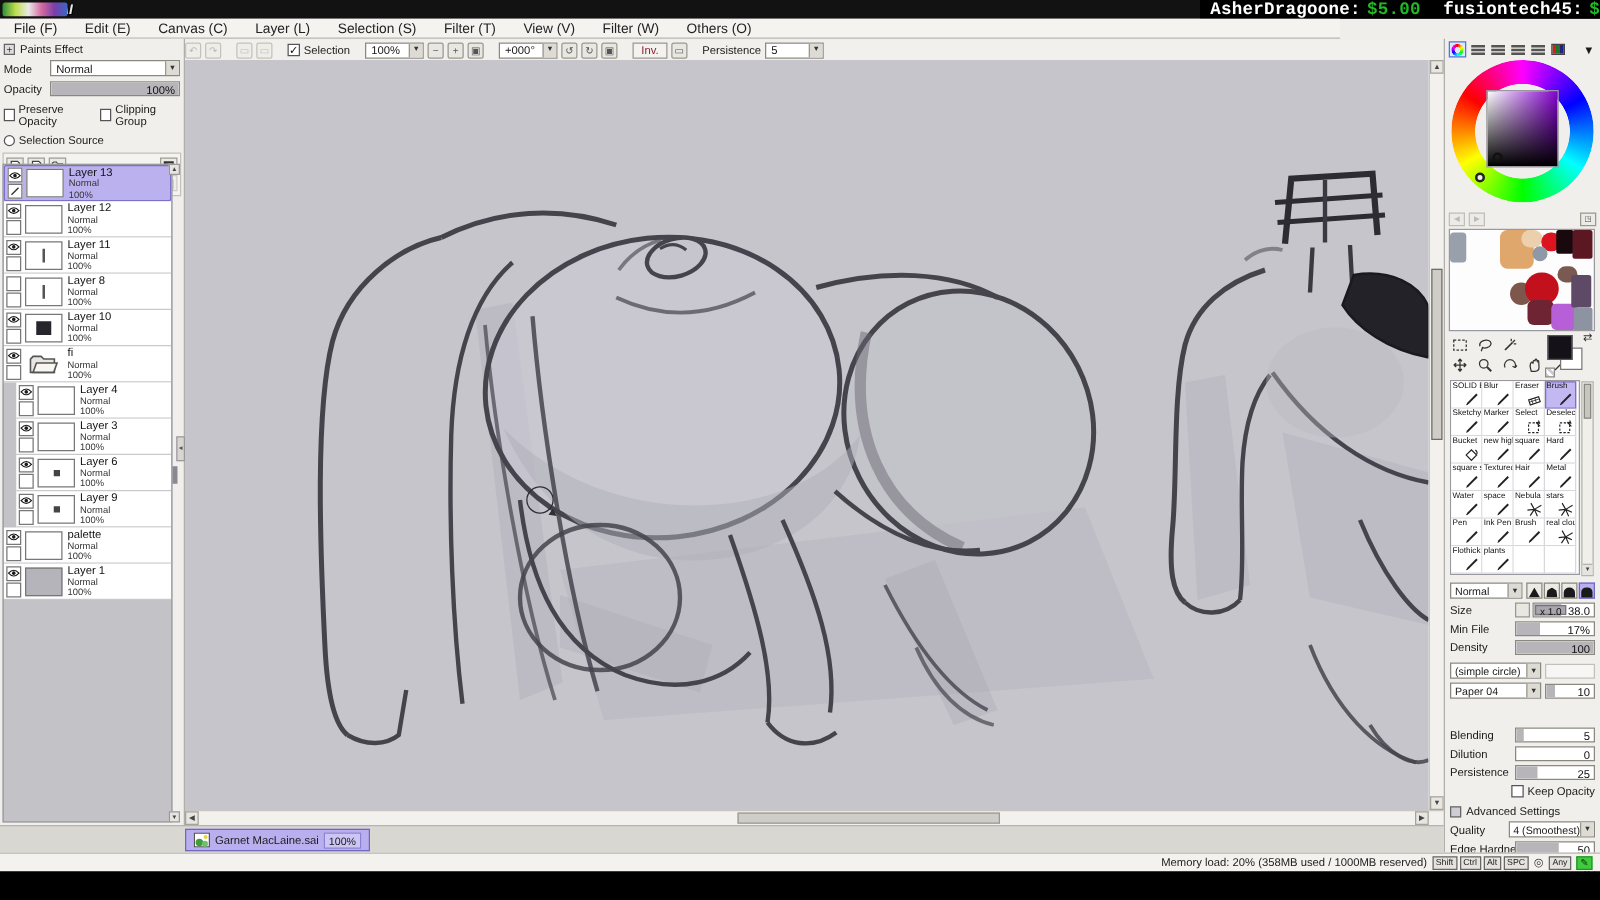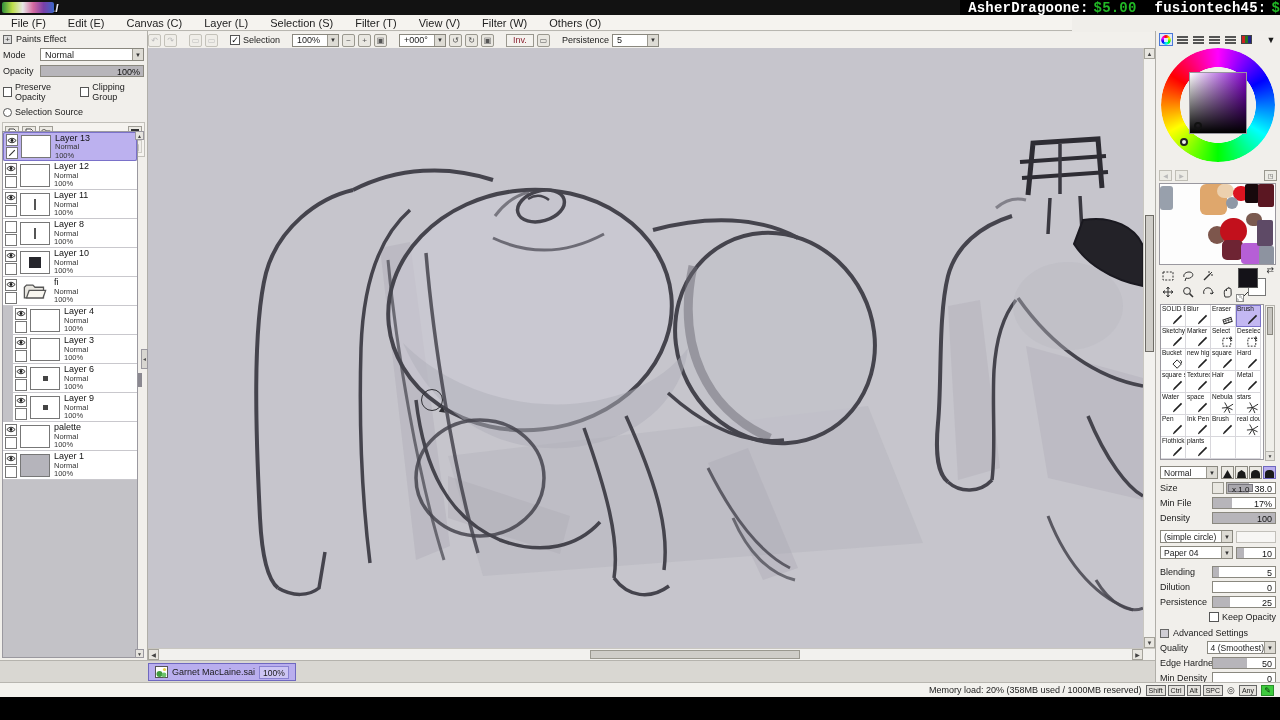--- a/index.html
+++ b/index.html
@@ -1116,21 +1116,21 @@
       <div class="bs-row">
         <span class="bs-select">
           <span class="val">Paper 04</span>
           <span class="dd-arrow">▼</span>
         </span>
         <span class="slider side-sl">
           <span class="fill" style="width: 18%;"></span>
           <span class="sval">10</span>
         </span>
       </div>
-      <div class="bs-row" style="margin-top:7px">
+      <div class="bs-row" style="margin-top:23px">
         <span class="bs-label">Blending</span>
         <span class="slider">
           <span class="fill" style="width: 10%;"></span>
           <span class="sval">5</span>
         </span>
       </div>
       <div class="bs-row">
         <span class="bs-label">Dilution</span>
         <span class="slider">
           <span class="fill" style="width: 0%;"></span>

